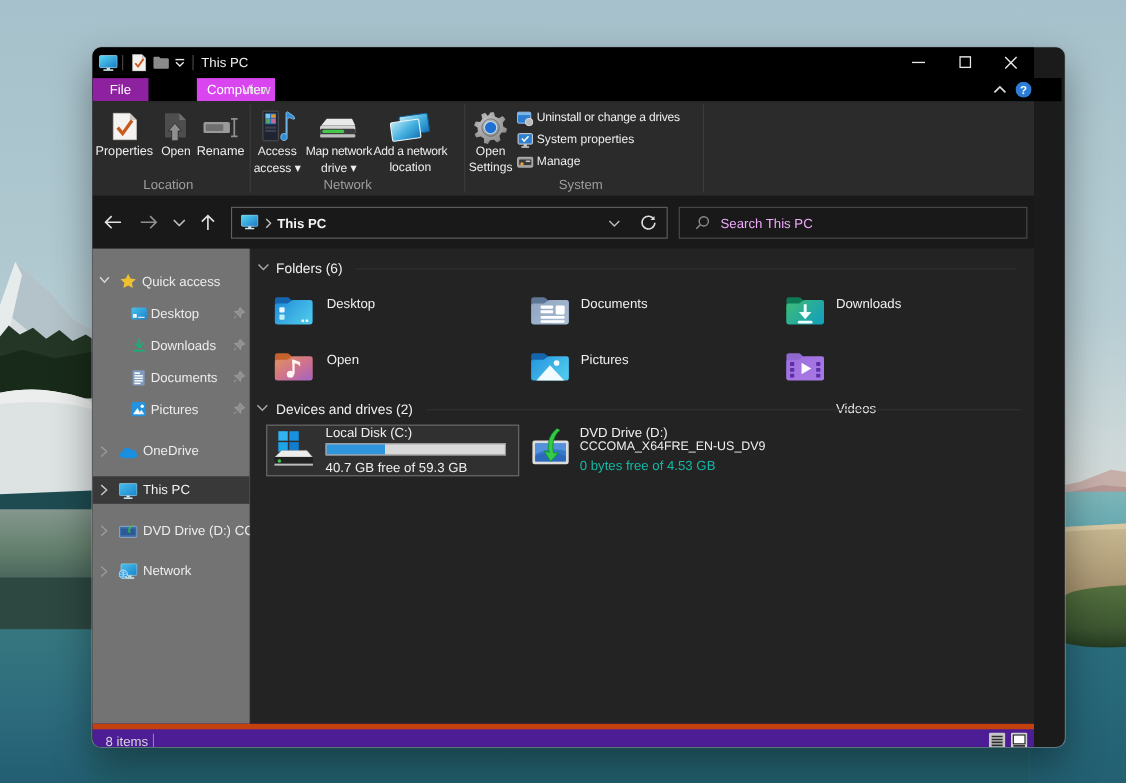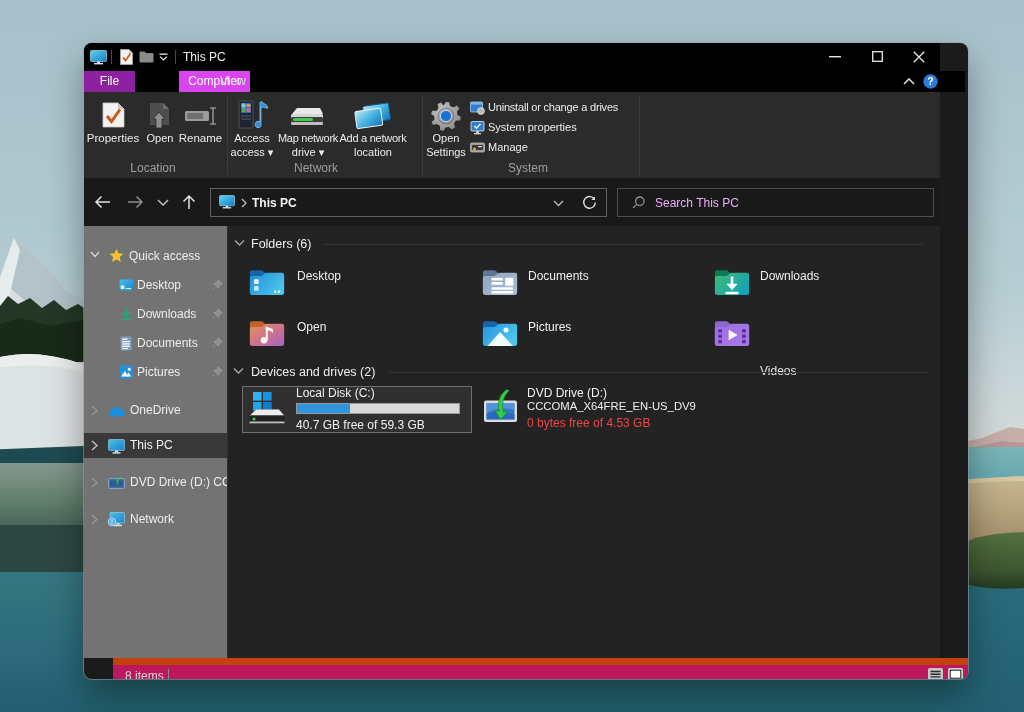--- a/index.html
+++ b/index.html
@@ -12,21 +12,21 @@
   
   #titlebar{position:absolute;left:0;top:0;width:856px;height:28px;background:#000;}
   #tabs{position:absolute;left:0;top:28px;width:856px;height:21px;background:#000;padding-left:25px;}
   .tab{position:absolute;top:0;height:21px;line-height:21px;text-align:center;font-size:12px;color:#e6e6e6;}
   #ribbon{position:absolute;left:0;top:49px;width:856px;height:86px;background:#2b2b2b;}
   #navrow{position:absolute;left:0;top:135px;width:856px;height:48px;background:#191919;}
   #bodyarea{position:absolute;left:0;top:183px;width:856px;height:432px;}
   #side{position:absolute;left:0;top:0;width:143px;height:432px;background:#737373;overflow:hidden;}
   #main{position:absolute;left:144px;top:0;width:712px;height:432px;background:#232323;}
   #divid{position:absolute;left:143px;top:0;width:1px;height:432px;background:#2e2e2e;}
-  #statusbar{position:absolute;left:0;top:615px;width:856px;height:21px;background:#be185d;border-top:7px solid #c2410c;box-sizing:border-box;margin-left:29px;}
+  #statusbar{position:absolute;left:0;top:615px;width:856px;height:21px;background:#4c1d95;border-top:5px solid #c2410c;box-sizing:border-box;}
   .t{position:absolute;white-space:nowrap;}
 </style>
 </head>
 <body>
 <div id="stage">
   <svg id="wall" width="1024" height="712" viewBox="0 0 1024 712">
     <defs>
       <linearGradient id="sky" x1="0" y1="0" x2="0" y2="1">
         <stop offset="0" stop-color="#a6c1cb"></stop>
         <stop offset="0.5" stop-color="#afc8d0"></stop>
@@ -543,21 +543,21 @@
         <svg class="abs" style="left:255px;top:163px;" width="36" height="34" viewBox="0 0 36 34">
           <rect x="1" y="11.5" width="33" height="21.5" rx="2" fill="#dcdcdc"></rect>
           <rect x="3.5" y="14" width="28" height="16.5" rx="0.8" fill="#3579cc"></rect>
           <path d="M3.5,14 L31.5,14 L31.5,21 Q17,16.5 3.5,24 Z" fill="#5e97dd" opacity="0.8"></path>
           <path d="M3.5,25 Q18,20 31.5,25.5 L31.5,30.5 L3.5,30.5 Z" fill="#2a63b4" opacity="0.7"></path>
           <path d="M23.5,0.5 Q16.5,6 15.6,14 Q15.1,18.5 16.3,22.3 L11.8,21 L17.5,30.5 L24.8,22.6 L20.3,22.9 Q19,18.5 19.8,13.5 Q20.8,6.5 26,1.8 Q25,1 23.5,0.5 Z" fill="#35cb4a"></path>
           <path d="M23.5,0.5 Q16.5,6 15.6,14 Q15.1,18.5 16.3,22.3 L11.8,21 L17.5,30.5 L24.8,22.6 L20.3,22.9 Q19,18.5 19.8,13.5 Q20.8,6.5 26,1.8" fill="none" stroke="#0f9426" stroke-width="0.8"></path>
         </svg>
         <div class="t" style="left:299px;top:160px;font-size:12px;color:#f0f0f0;">DVD Drive (D:)</div>
         <div class="t" style="left:299px;top:174px;font-size:11.3px;color:#f0f0f0;">CCCOMA_X64FRE_EN-US_DV9</div>
-        <div class="t" style="left:299px;top:190px;font-size:12px;color:#ef4444;">0 bytes free of 4.53 GB</div>
+        <div class="t" style="left:299px;top:190px;font-size:12px;color:#14b8a6;">0 bytes free of 4.53 GB</div>
       </div>
     </div>
     <div id="statusbar">
       <div class="t" style="left:12px;top:4px;font-size:12px;color:#d6d6d6;">8 items</div>
       <div class="abs" style="left:55px;top:4px;width:1px;height:12px;background:#8a8a8a;"></div>
       <svg class="abs" style="left:815px;top:3px;" width="15" height="15" viewBox="0 0 15 15">
         <rect x="0" y="0" width="15" height="15" rx="1.5" fill="#c6c6c6"></rect>
         <path d="M2.5,3.5 L12.5,3.5 M2.5,6.2 L12.5,6.2 M2.5,8.9 L12.5,8.9 M2.5,11.6 L12.5,11.6" stroke="#2c2c2c" stroke-width="1.4"></path>
       </svg>
       <svg class="abs" style="left:835px;top:3px;" width="15" height="15" viewBox="0 0 15 15">

